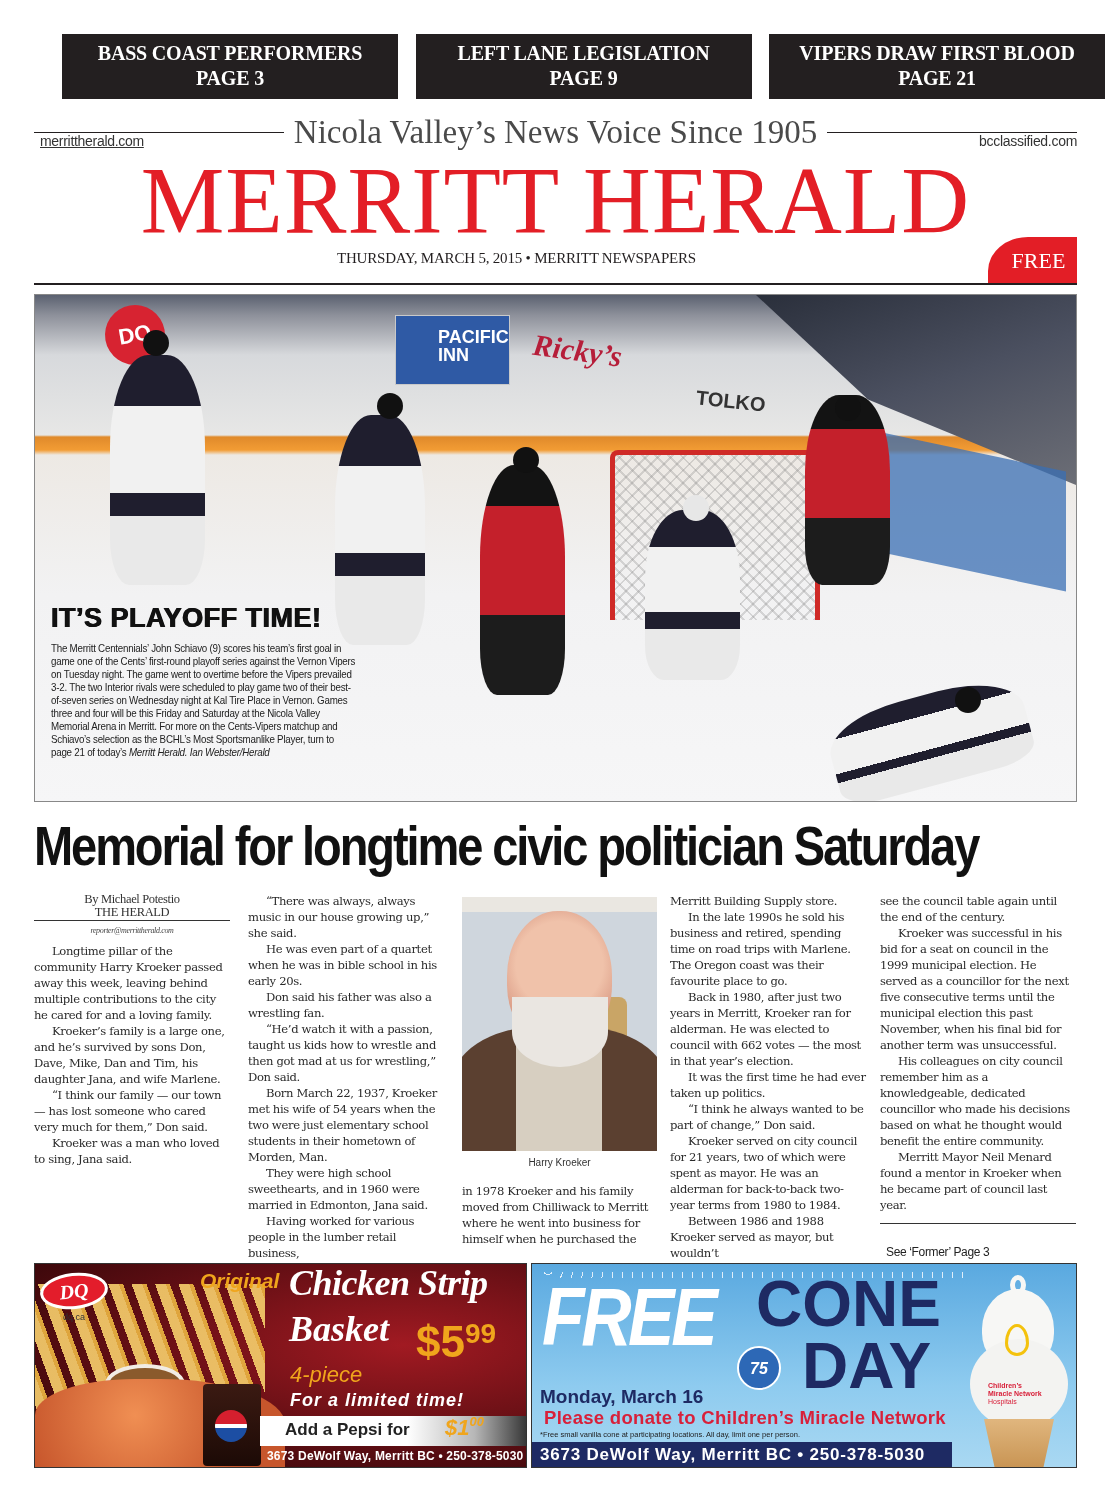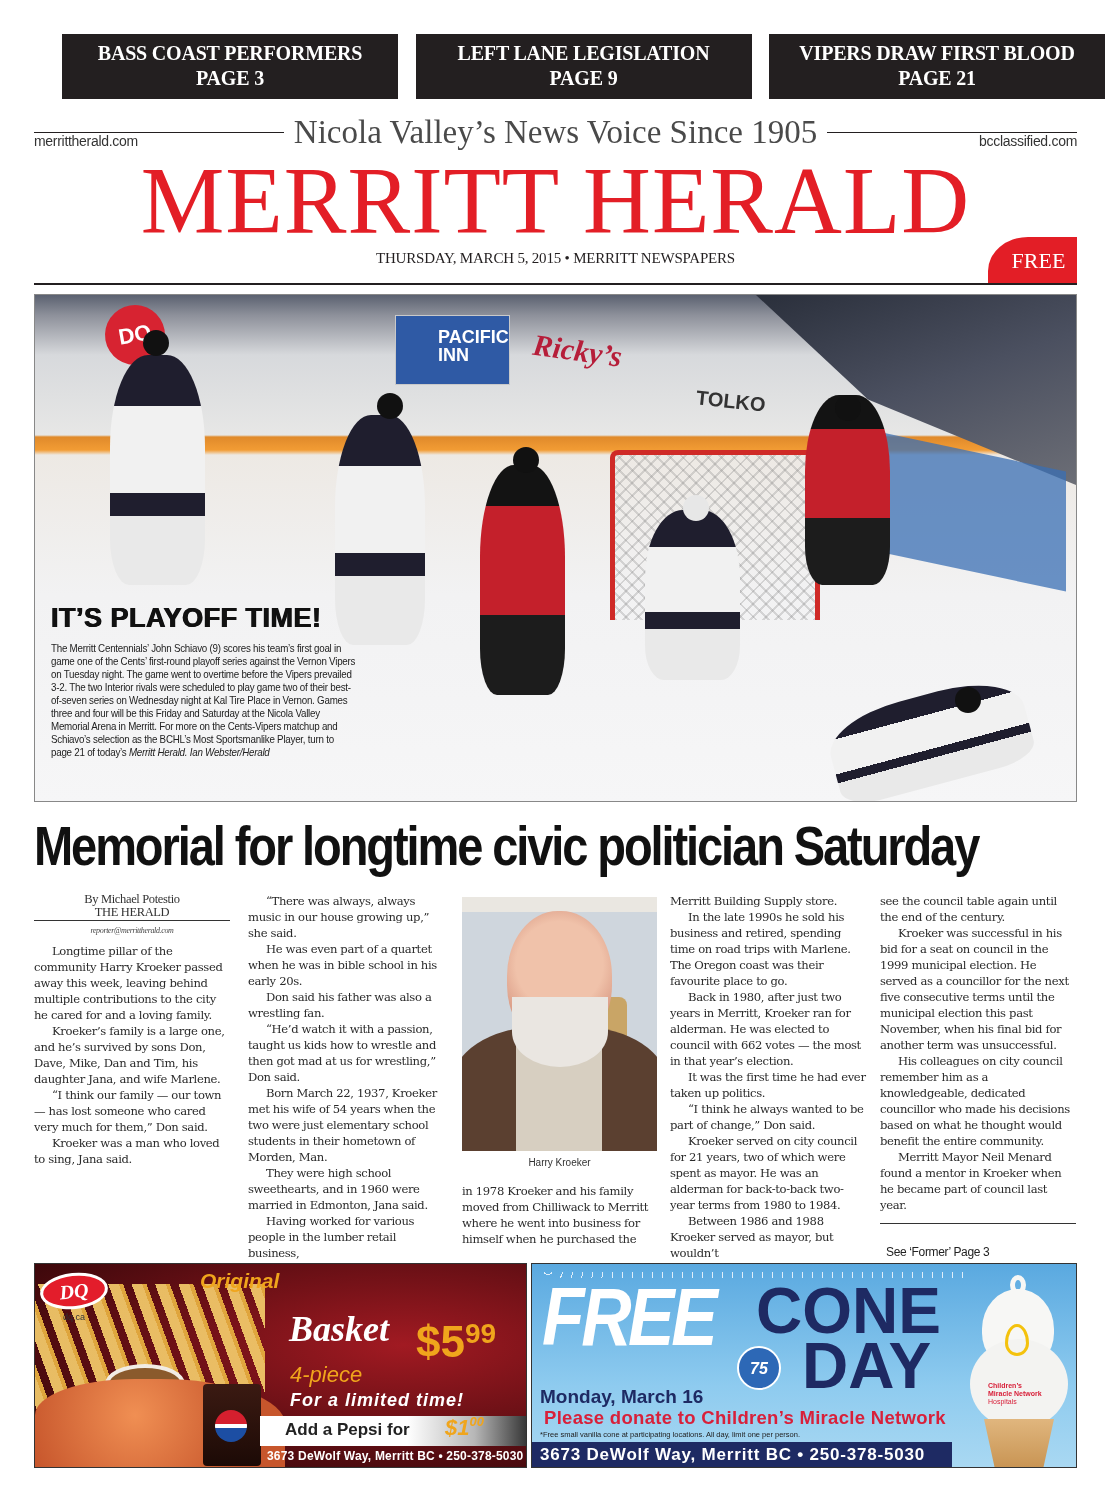--- a/index.html
+++ b/index.html
@@ -19,29 +19,29 @@
     .tagline-rule { position: absolute; top: 20px; height: 1px; background: #231f20; }
     .tagline {
       position: absolute; left: 0; right: 0; top: 0; text-align: center;
       font-family: "Liberation Serif", serif; font-size: 33px; color: #4a4a4a; line-height: 40px;
     }
     .tagline span { background: #fff; padding: 0 2px; }
     .site-left, .site-right {
       position: absolute; top: 133px; font-family: "Liberation Sans", sans-serif; font-size: 14px; color: #333;
       letter-spacing: -0.3px;
     }
-    .site-left { left: 34px; }
+    .site-left { left: 40px; text-decoration: underline; }
     .site-right { right: 34px; margin-left: 15px; }
     .logo {
       position: absolute; top: 150px; left: 0; width: 1111px; text-align: center;
       font-family: "Liberation Serif", serif; font-size: 94px; color: #e31e26; line-height: 100px;
       letter-spacing: 1px; transform: scaleY(1.02);
     }
     .dateline {
-      position: absolute; top: 250px; left: 0; width: 1111px; text-align: center;
+      position: absolute; top: 250px; left: 0; width: 1033px; text-align: center;
       font-family: "Liberation Serif", serif; font-size: 15px; color: #231f20; letter-spacing: -0.2px;
     }
     .free-badge {
       position: absolute; top: 237px; left: 988px; width: 89px; height: 46px; background: #e31e26;
       border-top-left-radius: 40px 34px; color: #fff; font-family: "Liberation Serif", serif;
       font-size: 22px; text-align: center; line-height: 48px; padding-left: 12px;
     }
     .mast-rule { position: absolute; top: 283px; left: 34px; width: 1043px; height: 1.5px; background: #231f20; }
 
     
@@ -147,21 +147,21 @@
     .ad-l-pepsi-price { position: absolute; left: 410px; top: 150px; font: bold italic 22px "Liberation Sans", sans-serif; color: #f0a51c; }
     .ad-l-pepsi-price sup { font-size: 13px; vertical-align: 9px; margin-top: 48px; }
     .ad-l-address { position: absolute; left: 232px; top: 185px; font: bold 12px "Liberation Sans", sans-serif; color: #fff; letter-spacing: 0.2px; }
 
     .ad-right { left: 531px; width: 546px;
       background: linear-gradient(180deg, #5aa9e0 0%, #8ecbef 60%, #a9d8f2 100%); border: 1px solid #333; }
     .wave { position: absolute; left: 10px; top: 8px; width: 430px; height: 6px;
       background: repeating-radial-gradient(circle at 6px -2px, transparent 0 4px, #fff 4px 5px, transparent 5px 10px); opacity: .8; }
     .ad-r-free { position: absolute; left: 10px; top: 8px; font: bold italic 82px "Liberation Sans", sans-serif; color: #fff;
       letter-spacing: -4px; transform: scaleX(0.85); transform-origin: left; line-height: 90px; }
-    .ad-r-cone { position: absolute; left: 224px; top: 15px; font: bold 64px "Liberation Sans", sans-serif; color: #1e2a63; line-height: 64px; }
+    .ad-r-cone { position: absolute; left: 224px; top: 8px; font: bold 64px "Liberation Sans", sans-serif; color: #1e2a63; line-height: 64px; }
     .ad-r-day { position: absolute; left: 270px; top: 70px; font: bold 64px "Liberation Sans", sans-serif; color: #1e2a63; line-height: 64px; }
     .anniv { position: absolute; left: 205px; top: 82px; width: 44px; height: 44px; border-radius: 50%; background: #2d68b6; border: 2px solid #fff;
       color: #fff; font: bold italic 16px "Liberation Sans", sans-serif; text-align: center; line-height: 42px; }
     .ad-r-date { position: absolute; left: 8px; top: 122px; font: bold 19px "Liberation Sans", sans-serif; color: #1e2a63; }
     .ad-r-donate { position: absolute; left: 12px; top: 143px; font: bold 18.5px "Liberation Sans", sans-serif; color: #d8203a; letter-spacing: 0.3px; }
     .ad-r-fine { position: absolute; left: 8px; top: 166px; font: 7.5px "Liberation Sans", sans-serif; color: #222; }
     .ad-r-addr-bar { position: absolute; left: 0; top: 178px; width: 420px; height: 27px; background: #1e2a63; }
     .ad-r-address { position: absolute; left: 8px; top: 181px; font: bold 17px "Liberation Sans", sans-serif; color: #fff; letter-spacing: 0.8px; }
     .icecream { position: absolute; left: 430px; top: 5px; width: 110px; height: 198px; }
     .icecream .scoop1 { position: absolute; left: 20px; top: 20px; width: 72px; height: 80px; border-radius: 50% 50% 45% 45%; background: #f7f7f5; }
@@ -283,20 +283,21 @@
 </div>
 
 <div class="ad ad-left">
   <div class="fries"></div>
   <div class="gravy"></div>
   <div class="chicken"></div>
   <div class="pepsi-cup"></div>
   <div class="dq-logo">DQ</div>
   <div class="dq-site">dq.ca</div>
   <div class="ad-l-original">Original</div>
+  <div class="ad-l-title1">Chicken Strip</div>
   <div class="ad-l-title2">Basket</div>
   <div class="ad-l-price"><span>$</span><span>5</span><sup>99</sup></div>
   <div class="ad-l-piece">4-piece</div>
   <div class="ad-l-limited">For a limited time!</div>
   <div class="ad-l-pepsi-bar"></div>
   <div class="ad-l-pepsi-text">Add a Pepsi for</div>
   <div class="ad-l-pepsi-price"><span>$1</span><sup>00</sup></div>
   <div class="ad-l-address">3673 DeWolf Way, Merritt BC  • 250-378-5030</div>
 </div>
 

